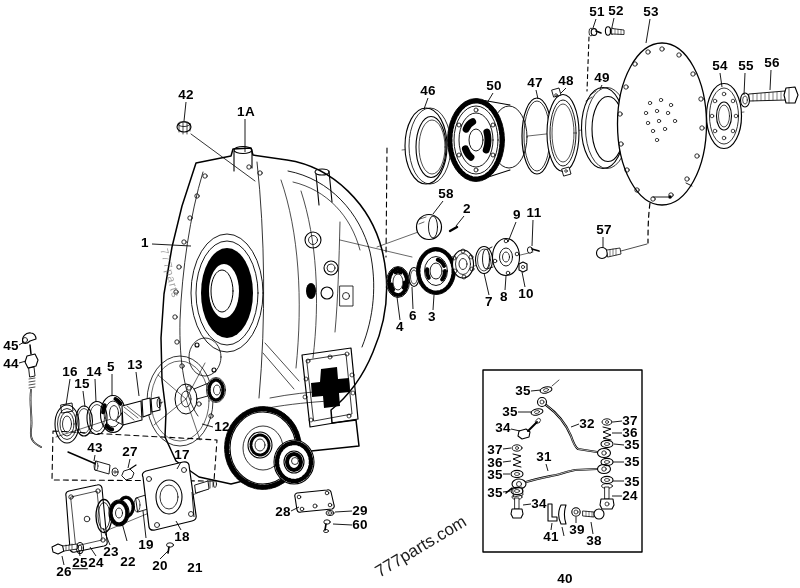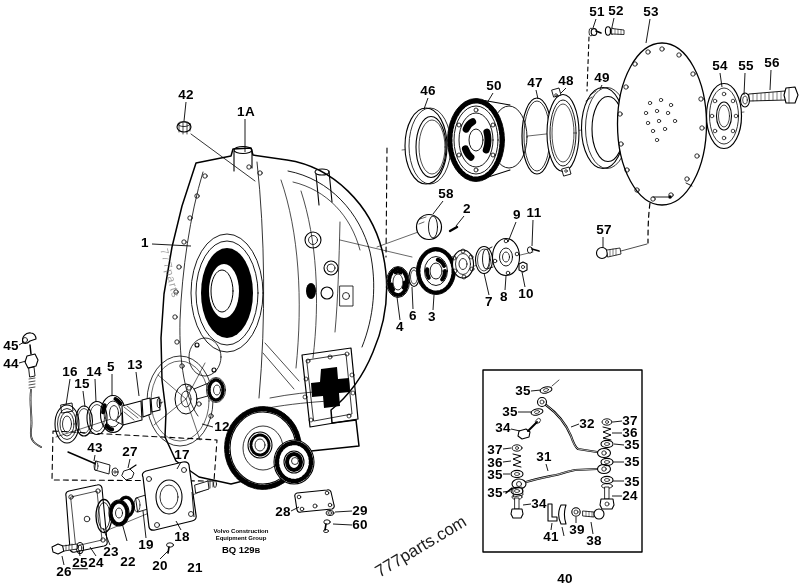--- a/index.html
+++ b/index.html
@@ -618,21 +618,14 @@
       <div class="callout" style="left: 539px; top: 504px;">34</div>
       <div class="callout" style="left: 551px; top: 537px;">41</div>
       <div class="callout" style="left: 565px; top: 543px; margin-top: 36px;">40</div>
       <div class="callout" style="left: 577px; top: 530px;">39</div>
       <div class="callout" style="left: 594px; top: 541px;">38</div>
     </div>
 
 <div class="wm-housing">777parts</div>
 <div class="wm-main">777parts.com</div>
 
-<div class="footer">
-  <div class="l">Volvo Construction</div>
-  <div class="l">Equipment Group</div>
-  <div class="code">
-    <span>BQ 129</span><span class="sfx">B</span>
-  </div>
+
 </div>
 
-</div>
-
 </body></html>

